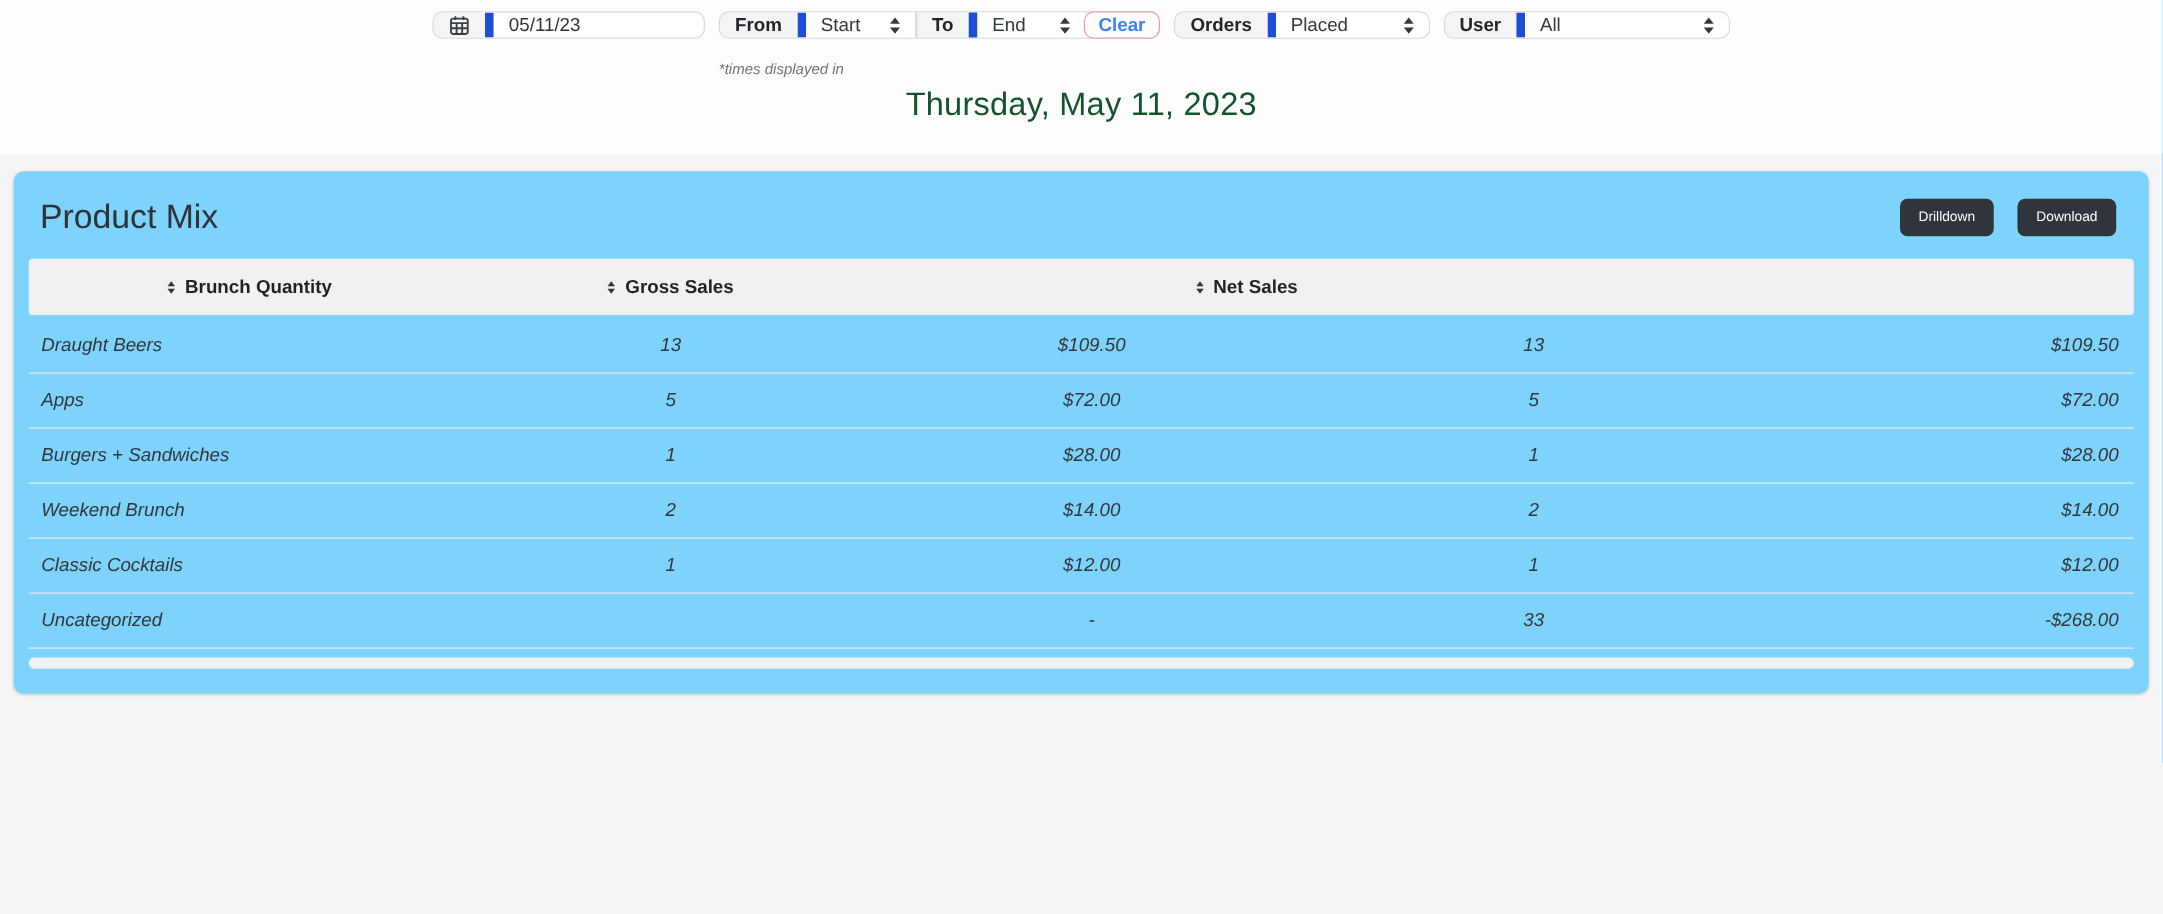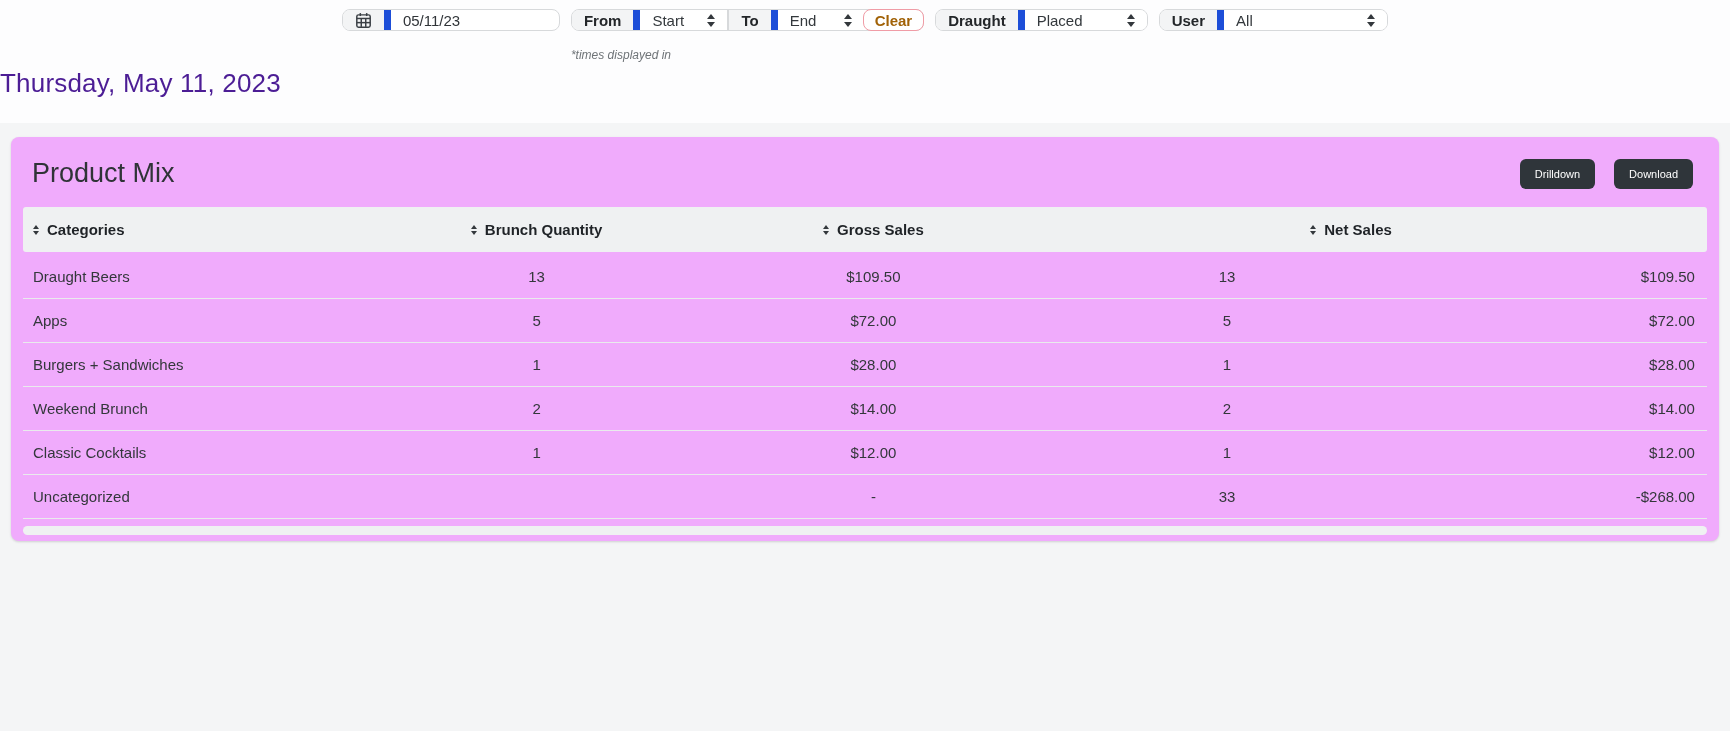--- a/index.html
+++ b/index.html
@@ -39,41 +39,41 @@
 
   .caret { display:inline-flex; flex-direction:column; gap:3px; }
   .caret i { display:block; width:0; height:0;
     border-left:4px solid transparent; border-right:4px solid transparent; }
   .caret .up   { border-bottom:5px solid #33383c; }
   .caret .down { border-top:5px solid #33383c; }
 
   .clear-btn {
     margin:-1px; padding:0 11px;
     background:#fff; border:1.5px solid #f09ca6; border-radius:8px;
-    color:#a16207; font-weight:700; font-size:15px;
+    color:#3b82f6; font-weight:700; font-size:15px;
     font-family:"Liberation Sans", sans-serif; cursor:pointer;
   }
 
   .time-group-wrap { position:relative; display:flex; }
   .times-note {
     position:absolute; left:0; top:39px;
     font-size:12px; font-style:italic; color:#6f7478; white-space:nowrap;
   }
 
   .date-heading {
-    margin-top:37px;
-    font-size:26px; font-weight:500; color:#4c1d95; letter-spacing:.2px;
+    text-align:center; margin-top:37px;
+    font-size:26px; font-weight:500; color:#14532d; letter-spacing:.2px;
   }
 
   
   .content { padding:14px 11px 0; }
   .card {
-    background:#f0abfc; border-radius:8px;
+    background:#7dd3fc; border-radius:8px;
     box-shadow:0 1px 3px rgba(0,0,0,.10), 0 1px 2px rgba(0,0,0,.06);
-    padding-bottom:6px;
+    padding-bottom:20px;
   }
   .card-header {
     display:flex; justify-content:space-between; align-items:center;
     padding:21px 26px 18px 21px;
   }
   .card-title { font-size:27px; font-weight:400; color:#2f3337; }
   .card-actions { display:flex; gap:19px; }
   .btn-dark {
     background:#2f353a; color:#fff; border:none; border-radius:6px;
     padding:9px 15px; font-size:11px; font-weight:500;
@@ -93,21 +93,21 @@
   .th .caret { gap:2px; }
   .th .caret i { border-left-width:3.5px; border-right-width:3.5px; }
   .th .caret .up { border-bottom-width:4.5px; }
   .th .caret .down { border-top-width:4.5px; }
   .col-left  { justify-content:flex-start; padding-left:10px; }
   .col-center{ justify-content:center; }
   .col-right { justify-content:flex-end; padding-right:12px; }
 
   .trow { height:44px; font-size:15px; color:#33373b; border-bottom:1px solid #e9ebec; }
   .trow:first-of-type { border-top:1px solid transparent; }
-  .td { overflow:hidden; white-space:nowrap; }
+  .td { overflow:hidden; white-space:nowrap;font-style:italic; }
   .td.c0 { text-align:left; padding-left:10px; }
   .td.c1, .td.c2, .td.c3 { text-align:center; }
   .td.c4 { text-align:right; padding-right:12px; }
 
   .scroll-strip {
     height:9px; background:#eff1f2; border-radius:6px; margin-top:7px;
   }
 </style>
 </head>
 <body>
@@ -149,21 +149,21 @@
               <i class="up"></i>
               <i class="down"></i>
             </span>
         </div>
         <button class="clear-btn">Clear</button>
       </div>
       <div class="times-note">*times displayed in</div>
     </div>
 
     <div class="input-group">
-      <div class="seg seg-label">Draught</div>
+      <div class="seg seg-label">Orders</div>
       <div class="seg seg-select rounded-right" style="min-width:122px">
         <span>Placed</span>
         <span class="caret">
             <i class="up"></i>
             <i class="down"></i>
           </span>
       </div>
     </div>
 
     <div class="input-group">
@@ -188,27 +188,20 @@
     <div class="card-header">
       <div class="card-title">Product Mix</div>
       <div class="card-actions">
         <button class="btn-dark">Drilldown</button>
         <button class="btn-dark">Download</button>
       </div>
     </div>
 
     <div class="table">
       <div class="grid-row thead">
-        <div class="th col-left">
-          <span class="caret">
-              <i class="up"></i>
-              <i class="down"></i>
-            </span>
-          <span>Categories</span>
-        </div>
         <div class="th col-center">
           <span class="caret">
               <i class="up"></i>
               <i class="down"></i>
             </span>
           <span>Brunch Quantity</span>
         </div>
         <div class="th col-center">
           <span class="caret">
               <i class="up"></i>

